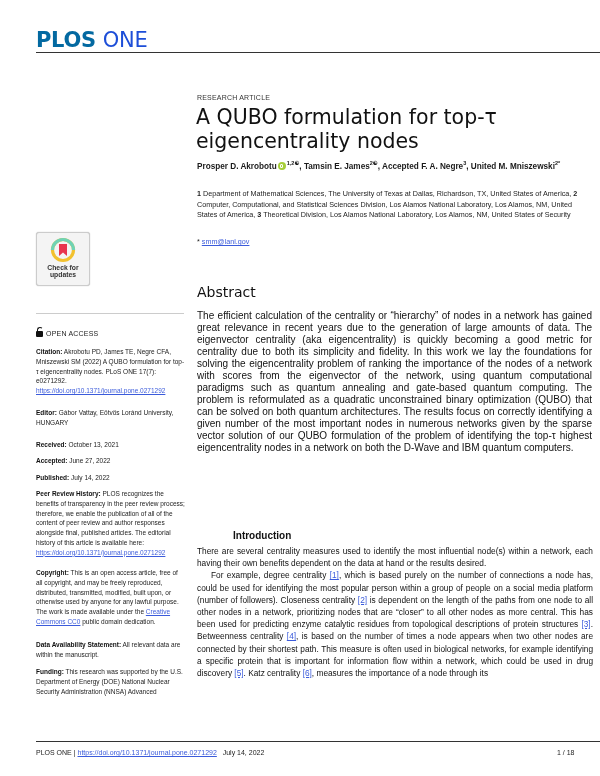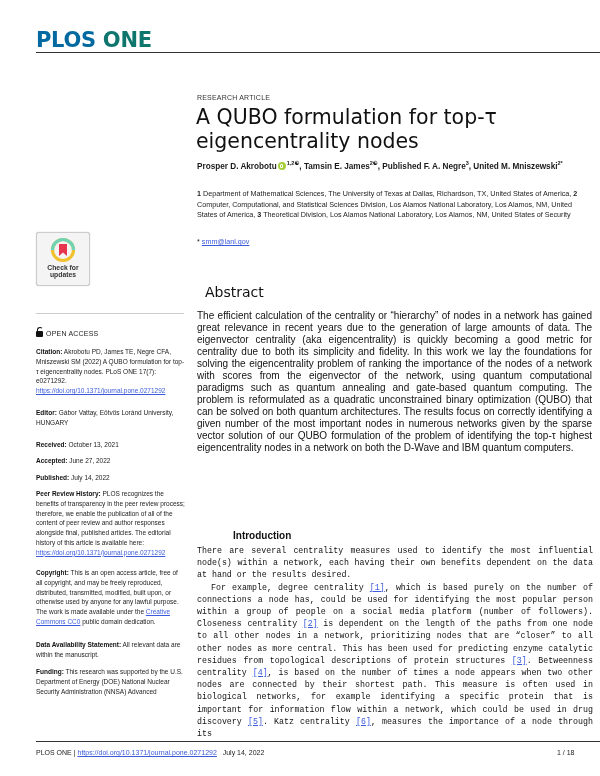--- a/index.html
+++ b/index.html
@@ -3,38 +3,38 @@
 <meta charset="utf-8">
 <style>
   html, body { margin:0; padding:0; background:#ffffff; }
   body { width:600px; height:776px; position:relative; overflow:hidden; color:#1a1a1a; font-family:"Liberation Sans", sans-serif; }
   a, .link { color:#3b5bdb; text-decoration:underline; }
   .abs { position:absolute; }
 
   
   .logo { left:36px; top:28px; font-size:21px; font-weight:bold; letter-spacing:-0.3px; font-family:"DejaVu Sans", sans-serif; }
   .logo .plos { color:#0369a1; }
-  .logo .one { color:#0f766e; font-weight:bold; }
+  .logo .one { color:#1d4ed8; font-weight:normal; }
   .header-rule { left:36px; top:52px; width:564px; height:1px; background:#333; }
 
   
   .article-type { left:197px; top:94px; font-size:7px; letter-spacing:0.2px; color:#333; }
   .title { left:196px; top:105px; width:400px; font-size:20.5px; line-height:24px; font-family:"DejaVu Sans", sans-serif; font-weight:normal; color:#111; margin:0; }
   .authors { left:197px; top:158px; width:390px; font-size:8.2px; line-height:11px; font-weight:bold; }
   .orcid { display:inline-block; width:8px; height:8px; border-radius:50%; background:#a6ce39; vertical-align:-1px; margin:0 1px; position:relative; }
   .orcid::after { content:""; position:absolute; left:2.5px; top:2px; width:3px; height:4px; border:1px solid #fff; border-radius:40%; box-sizing:border-box; }
   sup { font-size:5.5px; }
   .affil { left:197px; top:189px; width:395px; font-size:7.2px; line-height:10.5px; color:#222; }
   .notes { left:197px; top:237px; width:395px; font-size:7.2px; line-height:10px; color:#222; }
 
-  .abstract-h { left:197px; top:284px; font-size:14px; font-family:"DejaVu Sans", sans-serif; color:#111;margin-left:8px; }
+  .abstract-h { left:197px; top:284px; font-size:14px; font-family:"DejaVu Sans", sans-serif; color:#111; }
   .abstract { left:197px; top:310px; width:395px; font-size:10px; line-height:12px; color:#111; text-align:justify; }
 
   .intro-h { left:197px; top:530px; font-size:10px; font-weight:bold; color:#111;padding-left:36px; }
-  .intro { left:197px; top:545px; width:396px; font-size:8.3px; line-height:12.2px; color:#111; font-family:Liberation Mono, monospace; text-align:justify; }
+  .intro { left:197px; top:545px; width:396px; font-size:8.3px; line-height:12.2px; color:#111; font-family:Liberation Sans, sans-serif; text-align:justify; }
   .intro p { margin:0; }
   .intro p + p { text-indent:14px; }
   .ref { color:#3b5bdb; }
 
   
   .cfu { left:36px; top:232px; width:52px; height:52px; border:1px solid #ccc; border-radius:3px; background:#f4f4f4; box-shadow:0 0 1px #aaa; }
   .cfu-badge { position:absolute; left:13px; top:4px; width:26px; height:26px; }
   .cfu-text { position:absolute; left:0; top:31px; width:52px; text-align:center; font-size:6.8px; line-height:7px; font-weight:bold; color:#333; }
   .left-rule { left:36px; top:313px; width:148px; height:1px; background:#ccc; }
   .oa { left:36px; top:330px; font-size:7px; color:#222; letter-spacing:0.2px; }
@@ -93,21 +93,21 @@
 <div class="abs side" style="top:667px;">
   <b>Funding:</b> <span>This research was supported by the U.S. Department of Energy (DOE) National Nuclear Security Administration (NNSA) Advanced</span>
 </div>
 
 <div class="abs article-type">RESEARCH ARTICLE</div>
 <h1 class="abs title">A QUBO formulation for top-τ eigencentrality nodes</h1>
 
 <div class="abs authors">
   <span>Prosper D. Akrobotu</span><span class="orcid"></span><sup>1,2☯</sup>,
   <span>Tamsin E. James</span><sup>2☯</sup>,
-  <span>Published F. A. Negre</span><sup>3</sup>,
+  <span>Accepted F. A. Negre</span><sup>3</sup>,
   <span>United M. Mniszewski</span><sup>2*</sup>
 </div>
 
 <div class="abs affil">
   <b>1</b> <span>Department of Mathematical Sciences, The University of Texas at Dallas, Richardson, TX, United States of America,</span>
   <b>2</b> <span>Computer, Computational, and Statistical Sciences Division, Los Alamos National Laboratory, Los Alamos, NM, United States of America,</span>
   <b>3</b> <span>Theoretical Division, Los Alamos National Laboratory, Los Alamos, NM, United States of Security</span>
 </div>
 
 <div class="abs notes">

